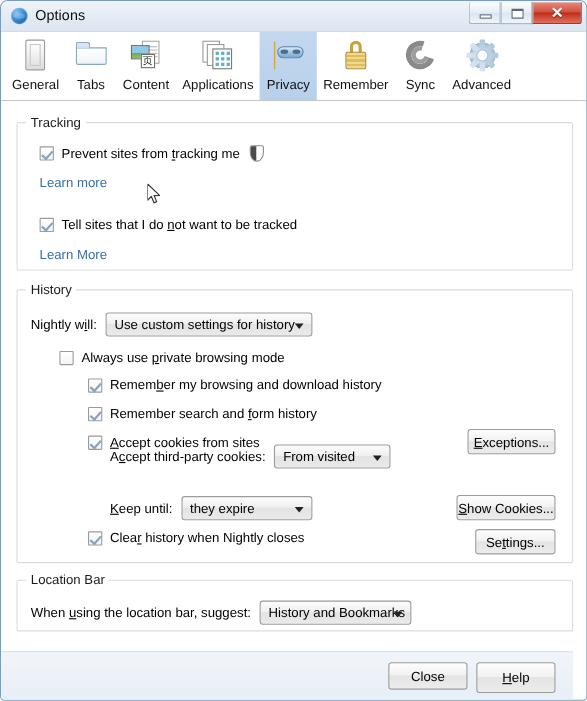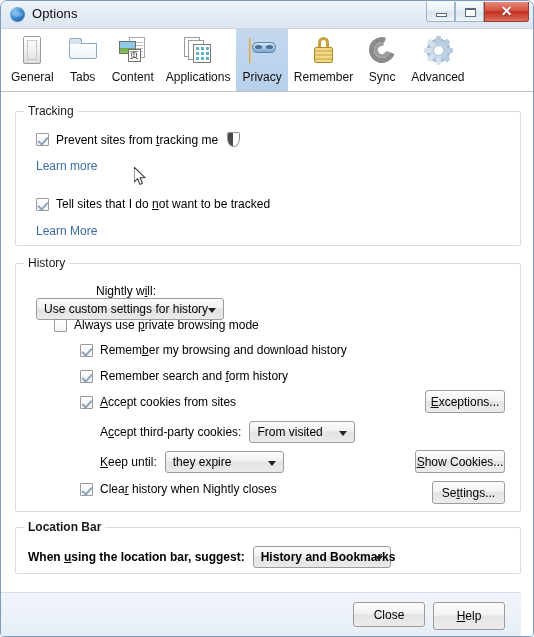--- a/index.html
+++ b/index.html
@@ -351,21 +351,21 @@
   }
   fieldset.group > legend {
     margin-left: 8px;
     padding: 0 4px;
     font-size: 12px;
     color: #1a1a1a;
   }
 
   #grp-tracking  { left: 14px; top: 12px;  width: 504px; height: 140px; }
   #grp-history   { left: 14px; top: 164px; width: 504px; height: 254px; }
-  #grp-locbar    { left: 14px; top: 428px; width: 504px; height: 52px; font-weight: bold; }
+  #grp-locbar    { left: 14px; top: 428px; width: 504px; height: 52px; }
 
   .row { position: absolute; display: flex; align-items: center; }
 
   
   .cb {
     position: relative;
     width: 13px; height: 13px;
     flex: 0 0 13px;
     border: 1px solid #9a9a9a;
     background: linear-gradient(to bottom, #ffffff 0%, #f4f4f4 100%);
@@ -629,21 +629,21 @@
         <span class="cb checked"></span>
         <span class="cb-label"><span>Tell sites that I do </span><span class="ul">n</span><span>ot want to be tracked</span></span>
       </div>
 
       <a class="link" href="#" style="position:absolute; left:20px; top:106px;">Learn More</a>
     </fieldset>
 
     <fieldset class="group" id="grp-history">
       <legend>History</legend>
 
-      <div class="row" style="left:12px; top:14px;flex-direction:column;">
+      <div class="row" style="left:12px; top:14px;">
         <span style="font-size:12px"><span>Nightly w</span><span class="ul">i</span><span>ll:</span></span>
         <span class="dd" style="margin-left:8px; width:188px;">
           <span>Use custom settings for history</span>
           <span class="arrow"></span>
         </span>
       </div>
 
       <div class="row" style="left:38px; top:48px;">
         <span class="cb"></span>
         <span class="cb-label"><span>Always use </span><span class="ul">p</span><span>rivate browsing mode</span></span>
@@ -657,21 +657,21 @@
       <div class="row" style="left:64px; top:99px;">
         <span class="cb checked"></span>
         <span class="cb-label"><span>Remember search and </span><span class="ul">f</span><span>orm history</span></span>
       </div>
 
       <div class="row" style="left:64px; top:125px;">
         <span class="cb checked"></span>
         <span class="cb-label"><span></span><span class="ul">A</span><span>ccept cookies from sites</span></span>
       </div>
 
-      <div class="row" style="left:84px; top:151px;align-items:center;">
+      <div class="row" style="left:84px; top:134px;align-items:center;">
         <span style="font-size:12px"><span>A</span><span class="ul">c</span><span>cept third-party cookies:</span></span>
         <span class="dd" style="margin-left:8px; width:106px;">
           <span>From visited</span>
           <span class="arrow"></span>
         </span>
       </div>
 
       <div class="row" style="left:84px; top:181px;">
         <span style="font-size:12px"><span></span><span class="ul">K</span><span>eep until:</span></span>
         <span class="dd" style="margin-left:8px; width:119px;">

